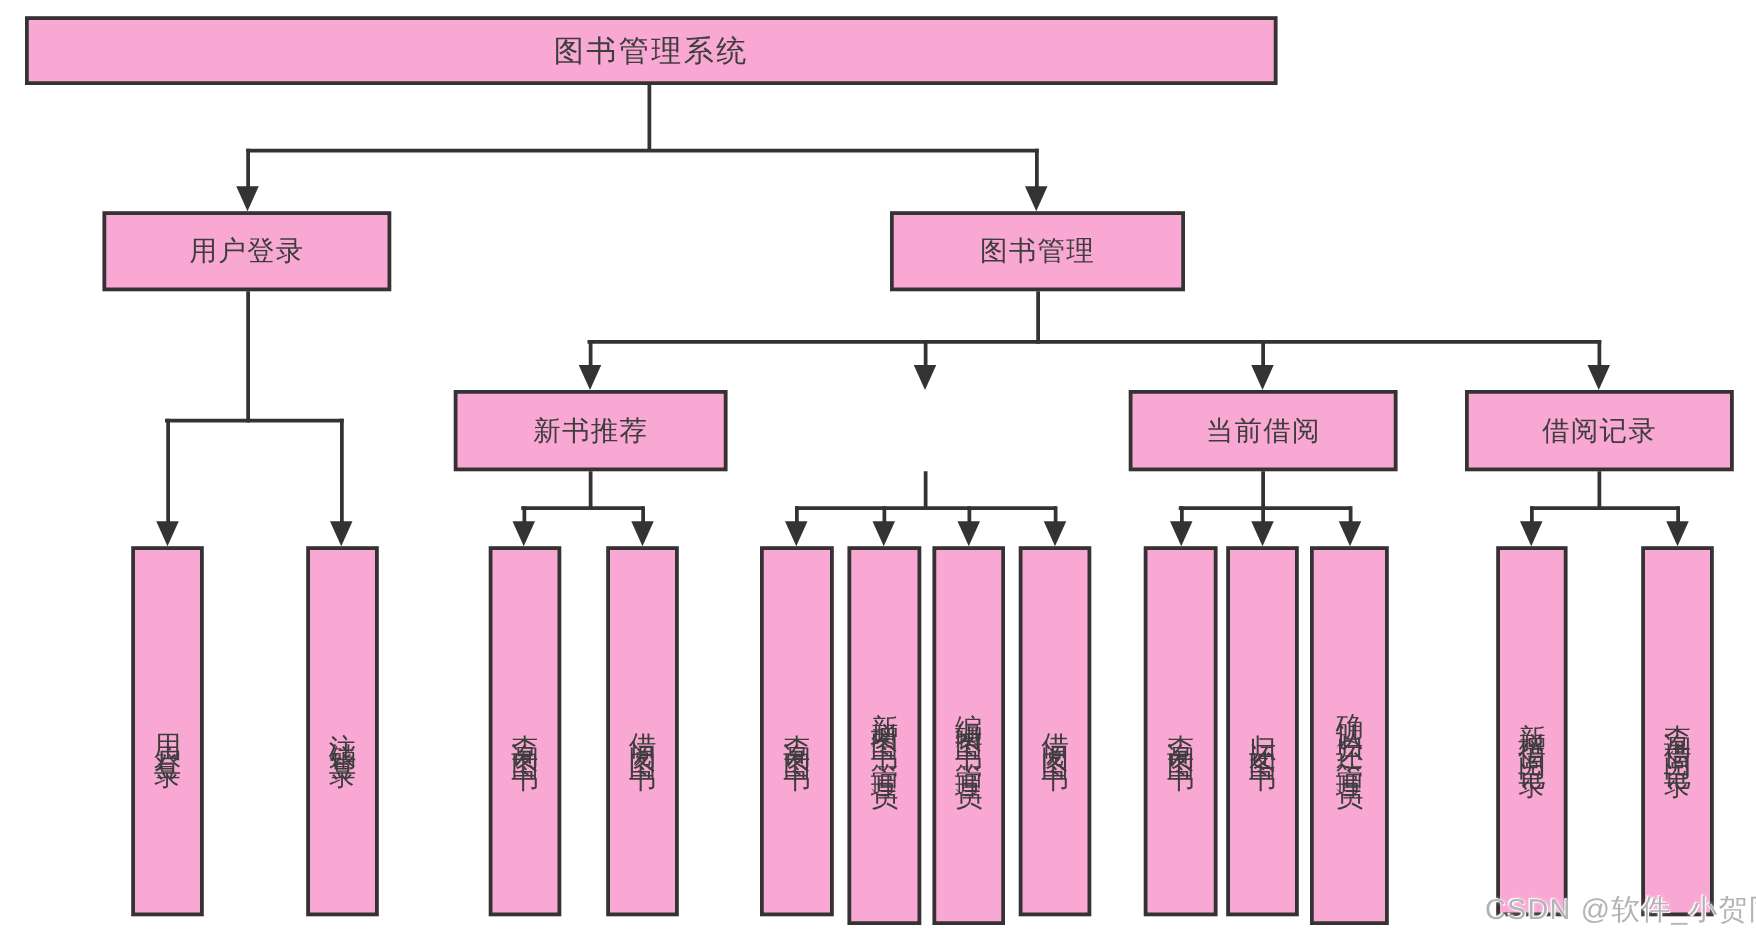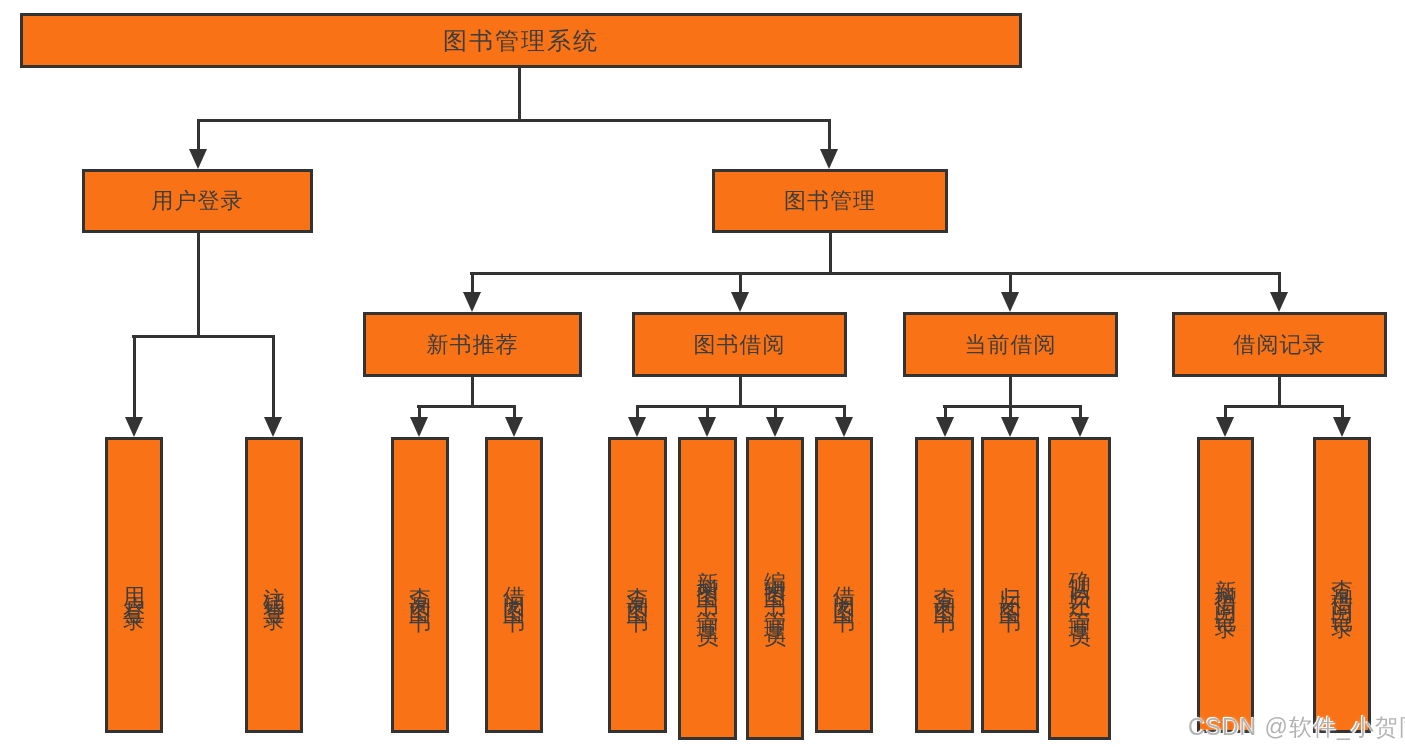--- a/index.html
+++ b/index.html
@@ -8,21 +8,21 @@
     width:1405px;height:747px;
     background:#ffffff;
     font-family:"Liberation Sans","DejaVu Sans",sans-serif;
     color:#3d3d3d;
     overflow:hidden;
   }
   .box{
     position:absolute;
     box-sizing:border-box;
     border:3px solid #333333;
-    background:#f97316;
+    background:#f9a8d4;
     display:flex;
     align-items:center;
     justify-content:center;
     text-align:center;
   }
   .hbox{font-size:22px;letter-spacing:1px;}
   .rootbox{font-size:24px;letter-spacing:2px;}
   .vbox{top:437px;height:296px;width:58px;}
   .vbox .vtext{
     writing-mode:vertical-rl;
@@ -62,23 +62,20 @@
 
   <div class="box hbox" style="left:82px;top:169px;width:231px;height:64px;">
     <span>用户登录</span>
   </div>
   <div class="box hbox" style="left:712px;top:169px;width:236px;height:64px;justify-content:center;">
     <span>图书管理</span>
   </div>
 
   <div class="box hbox" style="left:363px;top:312px;width:219px;height:65px;">
     <span>新书推荐</span>
-  </div>
-  <div class="box hbox" style="left:632px;top:312px;width:215px;height:65px;">
-    <span>图书借阅</span>
   </div>
   <div class="box hbox" style="left:903px;top:312px;width:215px;height:65px;">
     <span>当前借阅</span>
   </div>
   <div class="box hbox" style="left:1172px;top:312px;width:215px;height:65px;">
     <span>借阅记录</span>
   </div>
 
   <div class="box vbox" style="left:105px;">
     <span class="vtext">用户登录</span>

